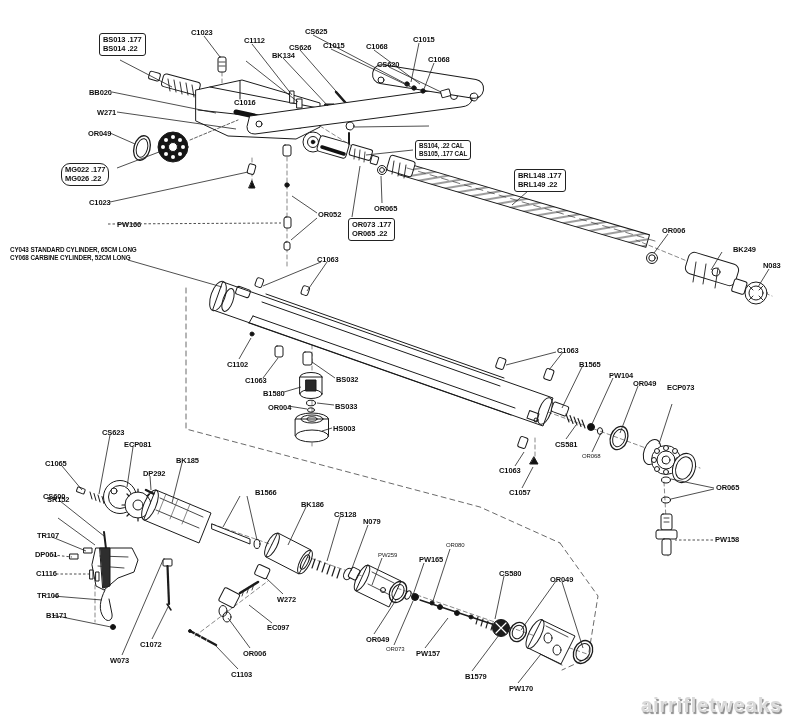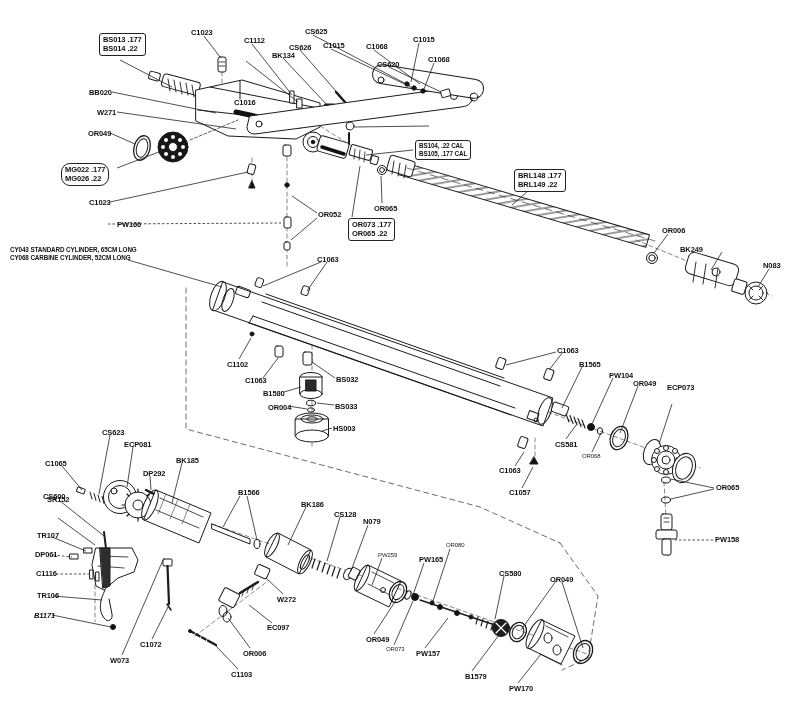--- a/index.html
+++ b/index.html
@@ -448,21 +448,21 @@
         <div>OR073 .177</div>
         <div>OR065 .22</div>
       </div>
       <div class="lbl boxed" style="left: 514px; top: 169px;">
         <div>BRL148 .177</div>
         <div>BRL149 .22</div>
       </div>
       <div class="lbl" style="left: 662px; top: 226px;">
         <div>OR006</div>
       </div>
-      <div class="lbl" style="left: 680px; top: 245px;">
+      <div class="lbl" style="left: 733px; top: 245px;">
         <div>BK249</div>
       </div>
       <div class="lbl" style="left: 763px; top: 261px;">
         <div>N083</div>
       </div>
       <div class="lbl small" style="left: 10px; top: 246px;">
         <div>CY043 STANDARD CYLINDER, 65CM LONG</div>
         <div>CY068 CARBINE CYLINDER, 52CM LONG</div>
       </div>
       <div class="lbl" style="left: 317px; top: 255px;">
@@ -548,24 +548,24 @@
       </div>
       <div class="lbl" style="left: 35px; top: 550px;">
         <div>DP061</div>
       </div>
       <div class="lbl" style="left: 36px; top: 569px;">
         <div>C1116</div>
       </div>
       <div class="lbl" style="left: 37px; top: 591px;">
         <div>TR106</div>
       </div>
-      <div class="lbl" style="left: 34px; top: 611px; font-style: italic;">
+      <div class="lbl" style="left: 46px; top: 611px;">
         <div>B1171</div>
       </div>
-      <div class="lbl" style="left: 219px; top: 488px; padding-left: 19px;">
+      <div class="lbl" style="left: 236px; top: 488px; padding-left: 19px;">
         <div>B1566</div>
       </div>
       <div class="lbl" style="left: 301px; top: 500px;">
         <div>BK186</div>
       </div>
       <div class="lbl" style="left: 334px; top: 510px;">
         <div>CS128</div>
       </div>
       <div class="lbl" style="left: 363px; top: 517px;">
         <div>N079</div>
@@ -613,13 +613,14 @@
         <div>OR049</div>
       </div>
       <div class="lbl" style="left: 465px; top: 672px;">
         <div>B1579</div>
       </div>
       <div class="lbl" style="left: 509px; top: 684px;">
         <div>PW170</div>
       </div>
     </div>
 
+  <div id="watermark">airrifletweaks</div>
 </div>
 
 </body></html>

